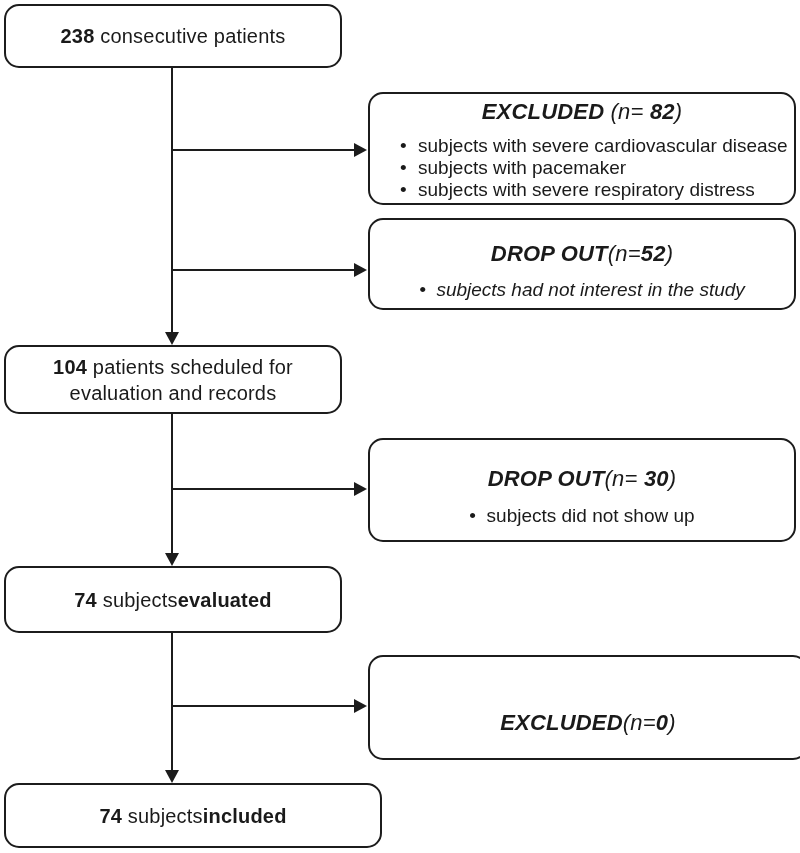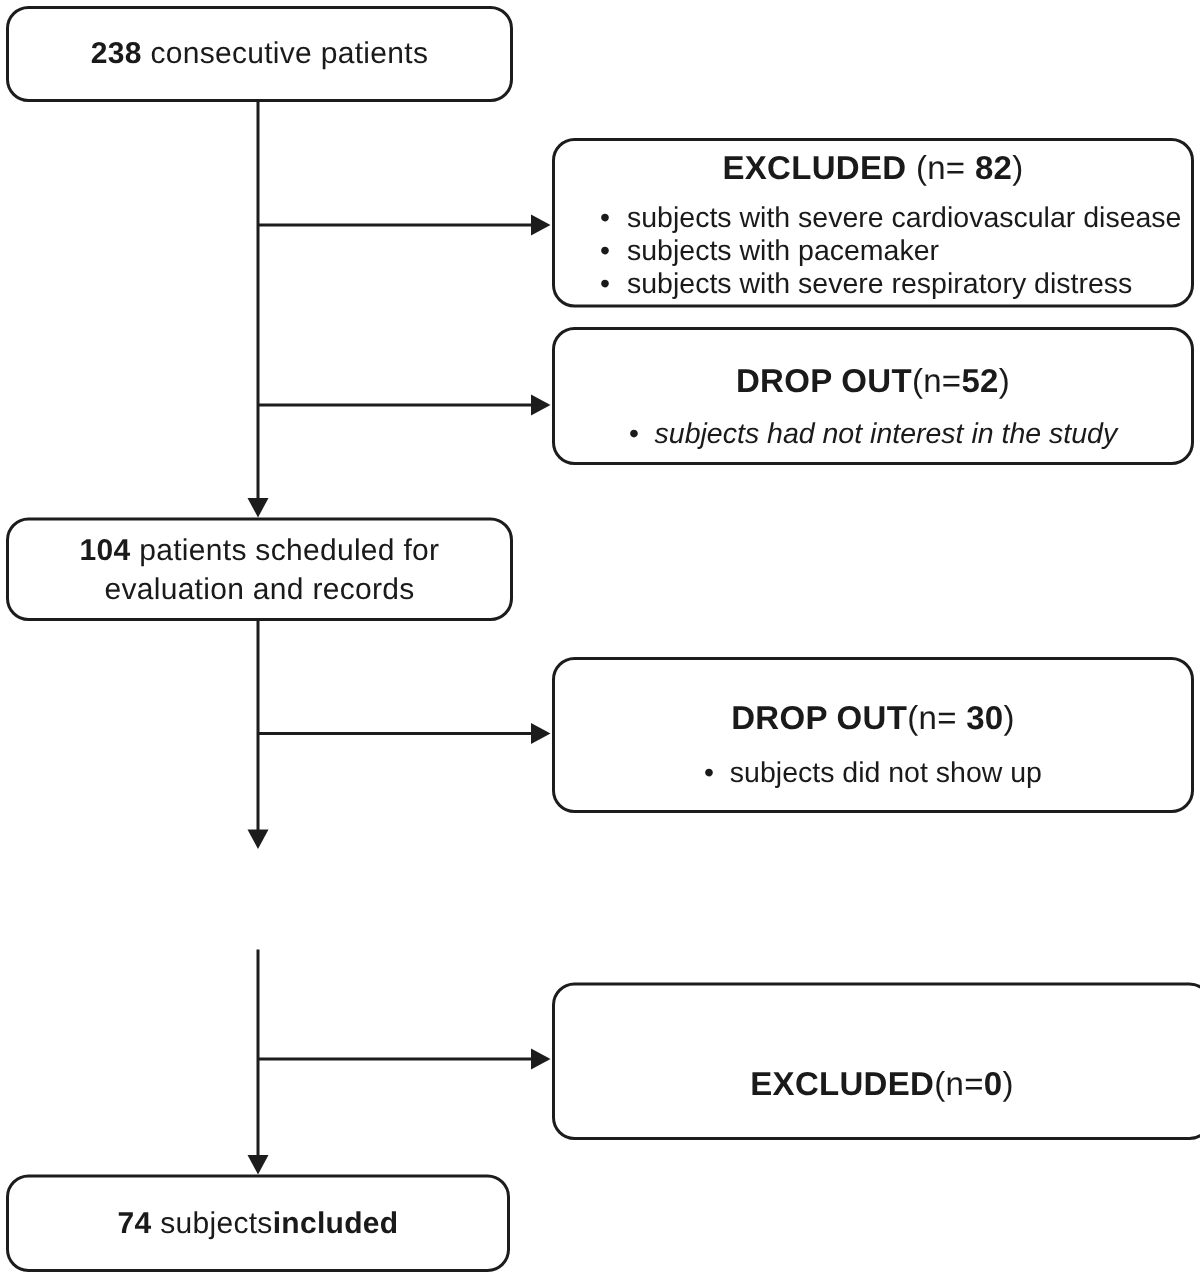--- a/index.html
+++ b/index.html
@@ -9,21 +9,21 @@
   .box {
     position:absolute; box-sizing:border-box; background:#ffffff;
     border:2px solid #1c1c1c; border-radius:15px;
   }
   .main-box {
     display:flex; flex-direction:column; align-items:center; justify-content:center;
     font-size:20px; text-align:center; line-height:1.3; letter-spacing:0.2px;
   }
   .b { font-weight:bold; }
 
-  .side-title { text-align:center; font-size:22px; line-height:26px; letter-spacing:0.2px; }
+  .side-title { text-align:center; font-size:22px; line-height:26px; letter-spacing:0.2px;font-style:italic; }
   .side-title .tb { font-weight:bold; }
   .side-title .tr { font-weight:normal; }
 
   .bullets { font-size:19px; line-height:22px; }
   .bullets-left { padding-left:30px; margin-top:10px; }
   .bullet-row { white-space:nowrap; }
   .bullet-dot { display:inline-block; width:18px; text-align:left; }
   .bullet-center { text-align:center; }
 
   .line { position:absolute; background:#1c1c1c; }
@@ -35,21 +35,21 @@
   .arrow-down {
     position:absolute; width:0; height:0;
     border-left:7px solid transparent; border-right:7px solid transparent;
     border-top:13px solid #1c1c1c;
   }
 
   
   #box-238      { left:4px;  top:4px;   width:338px; height:64px; }
   #box-104      { left:4px;  top:345px; width:338px; height:69px; }
   #box-74eval   { left:4px;  top:566px; width:338px; height:67px; }
-  #box-74incl   { left:4px;  top:783px; width:336px; height:65px; }
+  #box-74incl   { left:4px;  top:783px; width:378px; height:65px; }
 
   
   #box-excl82   { left:368px; top:92px;  width:428px; height:113px; }
   #box-drop52   { left:368px; top:218px; width:428px; height:92px; }
   #box-drop30   { left:368px; top:438px; width:428px; height:104px; }
   #box-excl0    { left:368px; top:655px; width:440px; height:105px; }
 
   #box-excl82 .side-title { margin-top:5px; }
   #box-drop52 .side-title { margin-top:21px; }
   #box-drop52 .bullet-center { margin-top:12px;font-style:italic; }
@@ -89,20 +89,25 @@
     </div>
   </div>
 
   <div id="box-104" class="box main-box">
     <div>
       <span class="b">104</span><span> patients scheduled for</span>
     </div>
     <div>evaluation and records</div>
   </div>
 
+  <div id="box-74eval" class="box main-box">
+    <div>
+      <span class="b">74</span><span> subjects</span><span class="b">evaluated</span>
+    </div>
+  </div>
 
   <div id="box-74incl" class="box main-box">
     <div>
       <span class="b">74</span><span> subjects</span><span class="b">included</span>
     </div>
   </div>
 
   <div id="box-excl82" class="box">
     <div class="side-title">
       <span class="tb">EXCLUDED </span><span class="tr">(n= </span><span class="tb">82</span><span class="tr">)</span>

